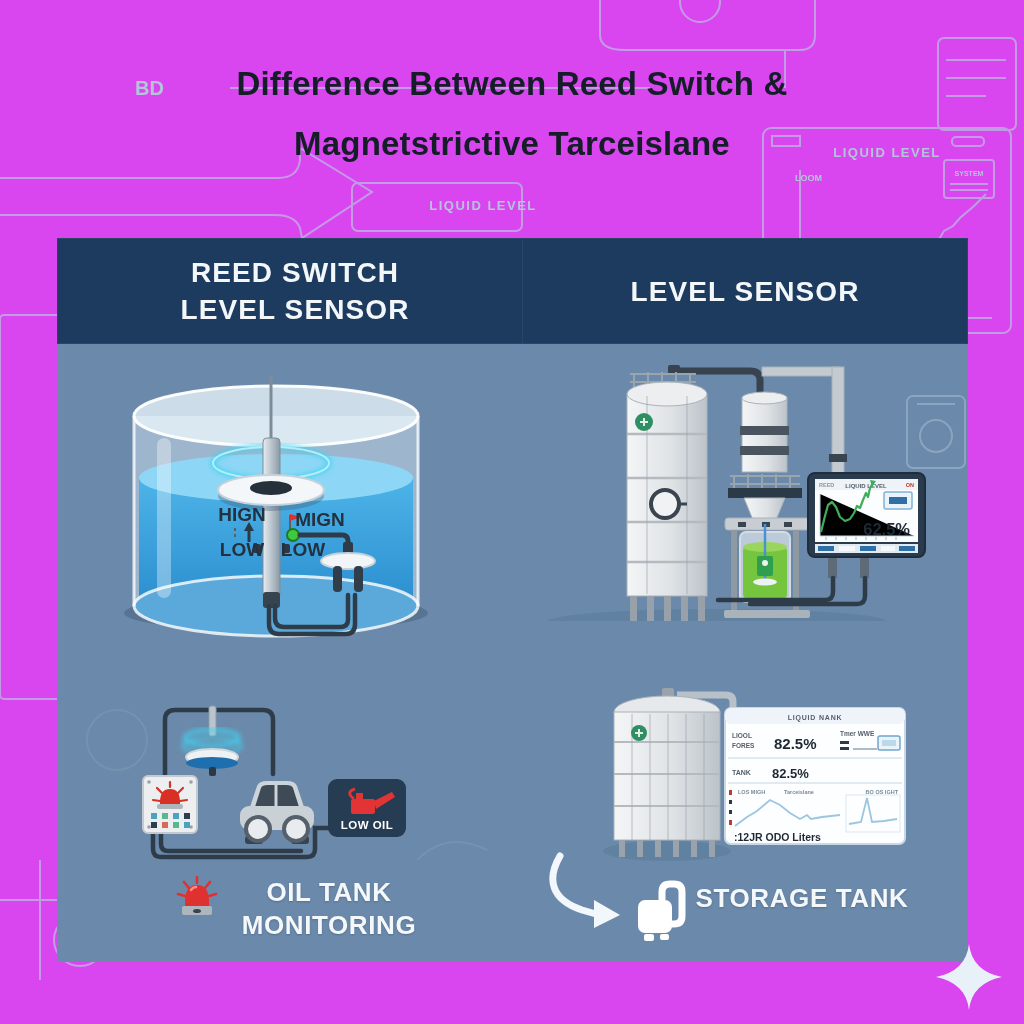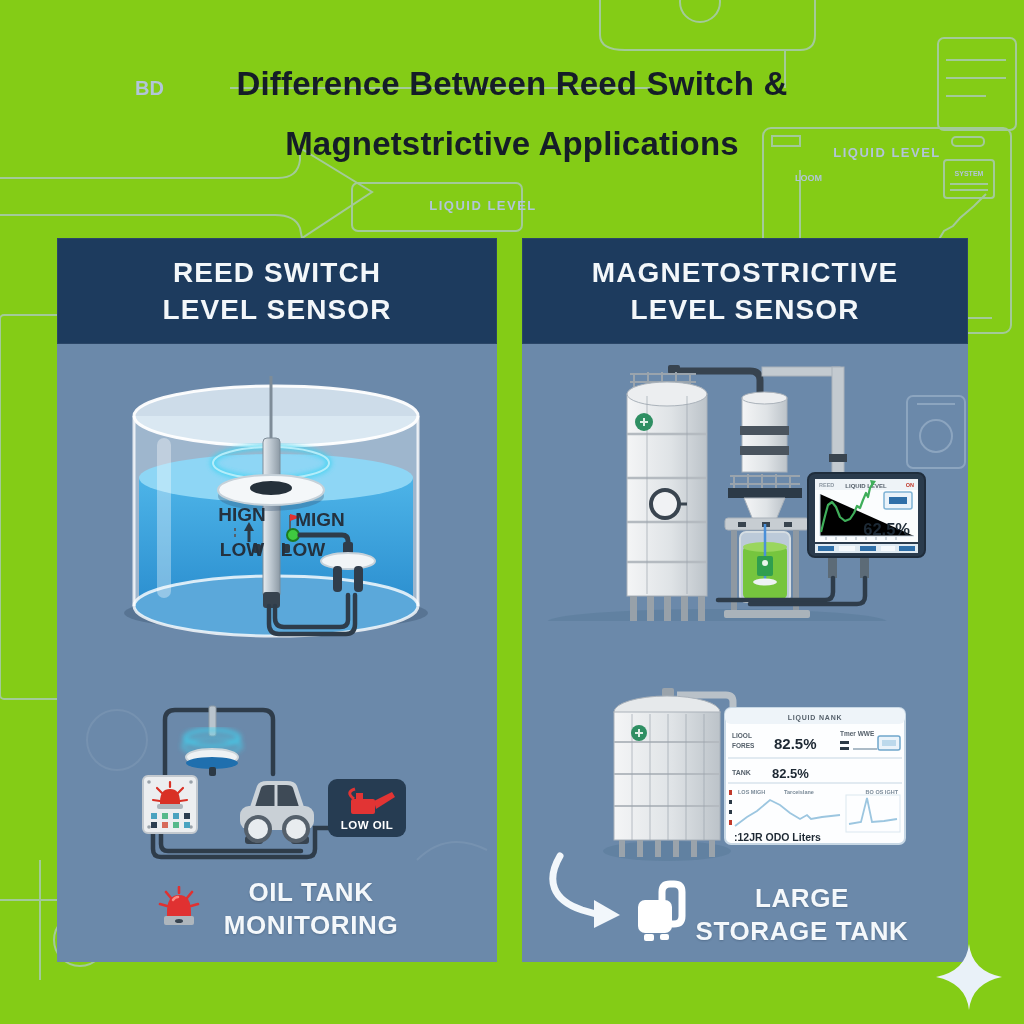--- a/index.html
+++ b/index.html
@@ -1,31 +1,31 @@
 <!DOCTYPE html>
 <html><head>
 <meta charset="utf-8">
 <style>
   html,body{margin:0;padding:0;}
-  #page{position:relative;width:1024px;height:1024px;background:#84cc16;overflow:hidden;
+  #page{position:relative;width:1024px;height:1024px;background:#d946ef;overflow:hidden;
         font-family:"Liberation Sans",sans-serif;}
   svg{display:block;}
   .abs{position:absolute;}
   .title{position:absolute;top:54px;left:0;width:1024px;text-align:center;z-index:3;
          color:#151d28;font-weight:bold;font-size:33px;line-height:60px;letter-spacing:0.2px;}
   .panel{position:absolute;top:238px;height:724px;z-index:2;}
   .panel-header{position:absolute;top:0;left:0;right:0;height:106px;background:#1d3b5e;
          color:#f3f7fa;display:flex;flex-direction:column;justify-content:center;align-items:center;
          font-weight:bold;font-size:28px;line-height:37px;letter-spacing:1.1px;
          box-shadow:inset 0 0 0 1px rgba(255,255,255,0.06);}
   .panel-body{position:absolute;top:106px;left:0;right:0;bottom:0;background:#6b89aa;}
   .scene{position:absolute;left:0;}
   .cap{position:absolute;left:0;right:0;text-align:center;color:#f4f8fb;font-weight:bold;
        font-size:26px;letter-spacing:0.6px;text-shadow:0 1px 2px rgba(20,40,60,0.25);}
-  .cap-row{position:absolute;left:0;right:0;display:flex;align-items:center;justify-content:center;gap:22px;}
+  .cap-row{position:absolute;left:0;right:0;display:flex;align-items:flex-start;justify-content:center;gap:22px;}
   .cap-lines{color:#f4f8fb;font-weight:bold;font-size:26px;line-height:33px;text-align:center;
        letter-spacing:0.6px;text-shadow:0 1px 2px rgba(20,40,60,0.25);}
   .bgtext{fill:#b2c5d9;}
 </style>
 </head>
 <body>
 
 <div id="page">
 
   <svg class="abs" style="top:0;left:0" width="1024" height="1024" viewBox="0 0 1024 1024">
@@ -61,24 +61,24 @@
       <text class="bgtext" x="135" y="95" font-size="20">BD</text>
       <text class="bgtext" x="887" y="157" font-size="13" text-anchor="middle" letter-spacing="1.5">LIQUID LEVEL</text>
       <text class="bgtext" x="795" y="181" font-size="9">LOOM</text>
       <text class="bgtext" x="969" y="176" font-size="7" text-anchor="middle">SYSTEM</text>
       <text class="bgtext" x="483" y="210" font-size="13" text-anchor="middle" letter-spacing="1.5">LIQUID LEVEL</text>
     </g>
   </svg>
 
   <div class="title">
     <div>Difference Between Reed Switch &amp;</div>
-    <div>Magnetstrictive Applications</div>
+    <div>Magnetstrictive Tarceislane</div>
   </div>
 
-  <section class="panel" style="left:57px;width:440px;">
+  <section class="panel" style="left:57px;width:440px;padding-left:36px;">
     <header class="panel-header">
       <div>REED SWITCH</div>
       <div>LEVEL SENSOR</div>
     </header>
     <div class="panel-body">
 
       <svg class="scene" style="top:24px" width="440" height="280" viewBox="0 0 440 280">
         <defs>
           <linearGradient id="waterG" x1="0" y1="0" x2="0" y2="1">
             <stop offset="0" stop-color="#4db4e8"></stop>
@@ -213,21 +213,20 @@
         <div class="cap-lines">
           <div>OIL TANK</div>
           <div>MONITORING</div>
         </div>
       </div>
     </div>
   </section>
 
   <section class="panel" style="left:522px;width:446px;">
     <header class="panel-header">
-      <div>MAGNETOSTRICTIVE</div>
       <div>LEVEL SENSOR</div>
     </header>
     <div class="panel-body">
 
       <svg class="scene" style="top:12px" width="446" height="265" viewBox="0 0 446 265">
         <defs>
           <linearGradient id="steelG" x1="0" y1="0" x2="1" y2="0">
             <stop offset="0" stop-color="#f4f5f6"></stop>
               <stop offset="0.55" stop-color="#dfe3e6"></stop>
               <stop offset="1" stop-color="#bcc3c9"></stop>
@@ -381,21 +380,20 @@
       </svg>
 
       <svg class="abs" style="top:534px;left:112px" width="58" height="64" viewBox="0 0 58 64">
         <path d="M28 22 V14 Q28 6 36 6 H40 Q48 6 48 14 V38 Q48 46 40 46 H36" stroke="#ffffff" stroke-width="7" fill="none" stroke-linejoin="round"></path>
         <rect x="4" y="22" width="34" height="33" rx="7" fill="#ffffff"></rect>
         <rect x="10" y="56" width="10" height="7" rx="2" fill="#ffffff"></rect>
         <rect x="26" y="56" width="9" height="6" rx="2" fill="#ffffff"></rect>
       </svg>
 
       <div class="cap-lines abs" style="top:538px;left:150px;width:260px">
-        <div>LARGE</div>
         <div>STORAGE TANK</div>
       </div>
     </div>
   </section>
 
   <svg class="abs" style="top:942px;left:934px;z-index:4" width="70" height="70" viewBox="0 0 70 70">
     <path d="M35 2 Q38 29 68 35 Q38 41 35 68 Q32 41 2 35 Q32 29 35 2" fill="#e9f1f8"></path>
   </svg>
 
 </div>

